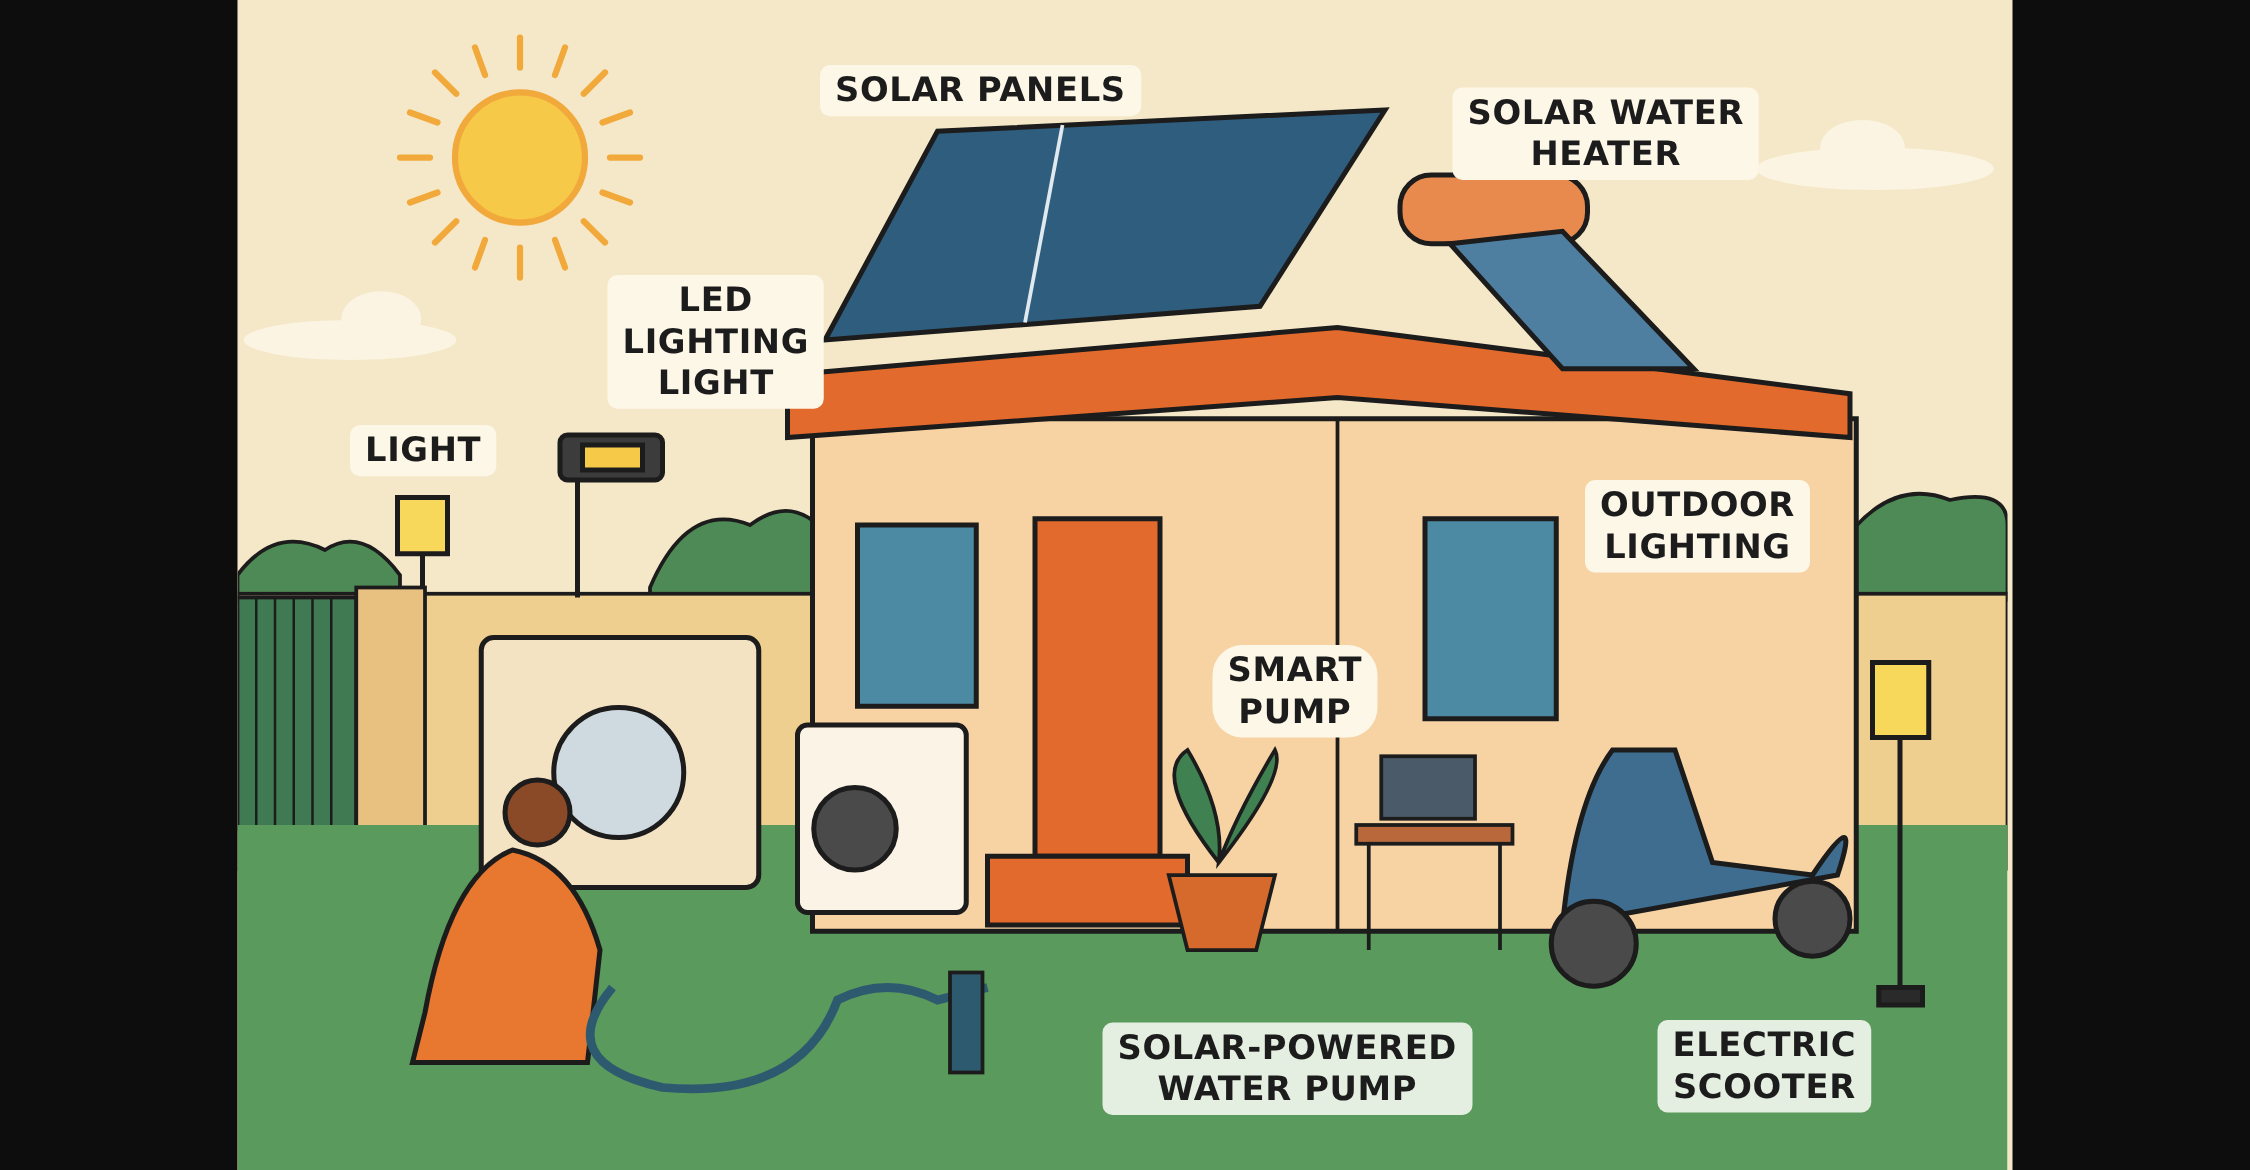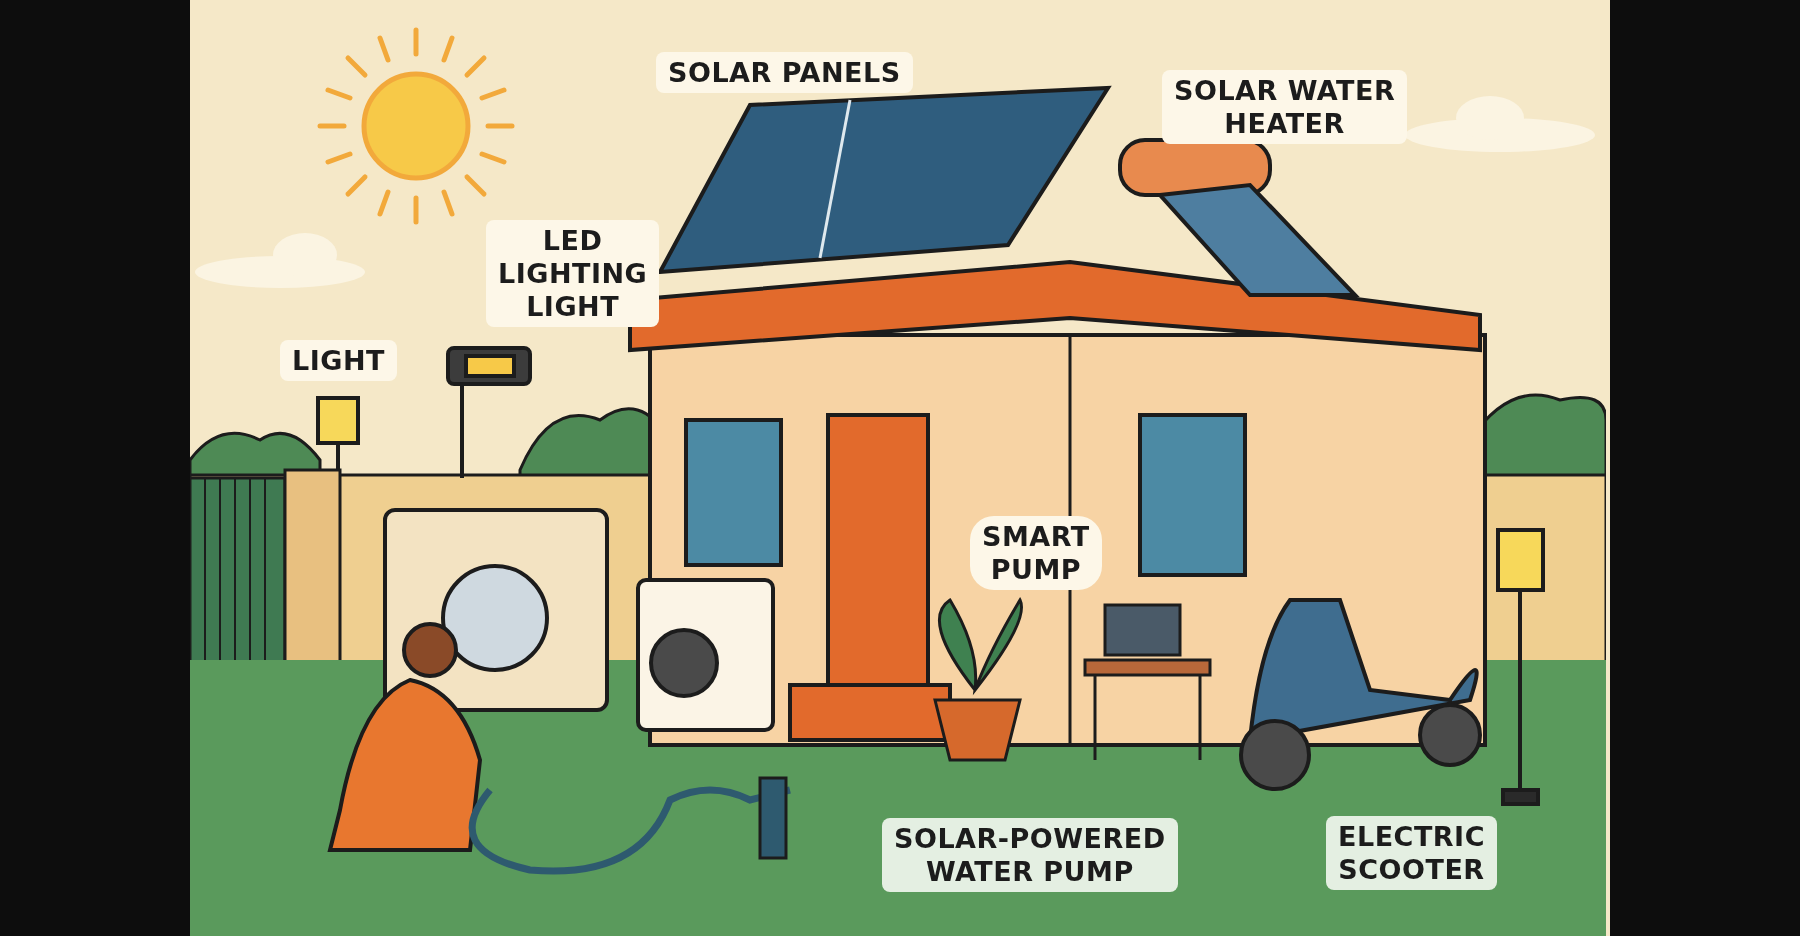--- a/index.html
+++ b/index.html
@@ -136,20 +136,24 @@
   <div class="lbl" style="left:972px;top:70px;">
       <div>SOLAR WATER</div>
       <div>HEATER</div>
     </div>
   <div class="lbl" style="left:296px;top:220px;">
       <div>LED</div>
       <div>LIGHTING</div>
       <div>LIGHT</div>
     </div>
   <div class="lbl" style="left:90px;top:340px;"><span>LIGHT</span></div>
+  <div class="lbl" style="left:1078px;top:384px;">
+      <div>OUTDOOR</div>
+      <div>LIGHTING</div>
+    </div>
   <div class="lbl" style="left:780px;top:516px;border-radius:24px;">
       <div>SMART</div>
       <div>PUMP</div>
     </div>
   <div class="lbl green" style="left:1136px;top:816px;">
       <div>ELECTRIC</div>
       <div>SCOOTER</div>
     </div>
   <div class="lbl green" style="left:692px;top:818px;">
       <div>SOLAR-POWERED</div>

